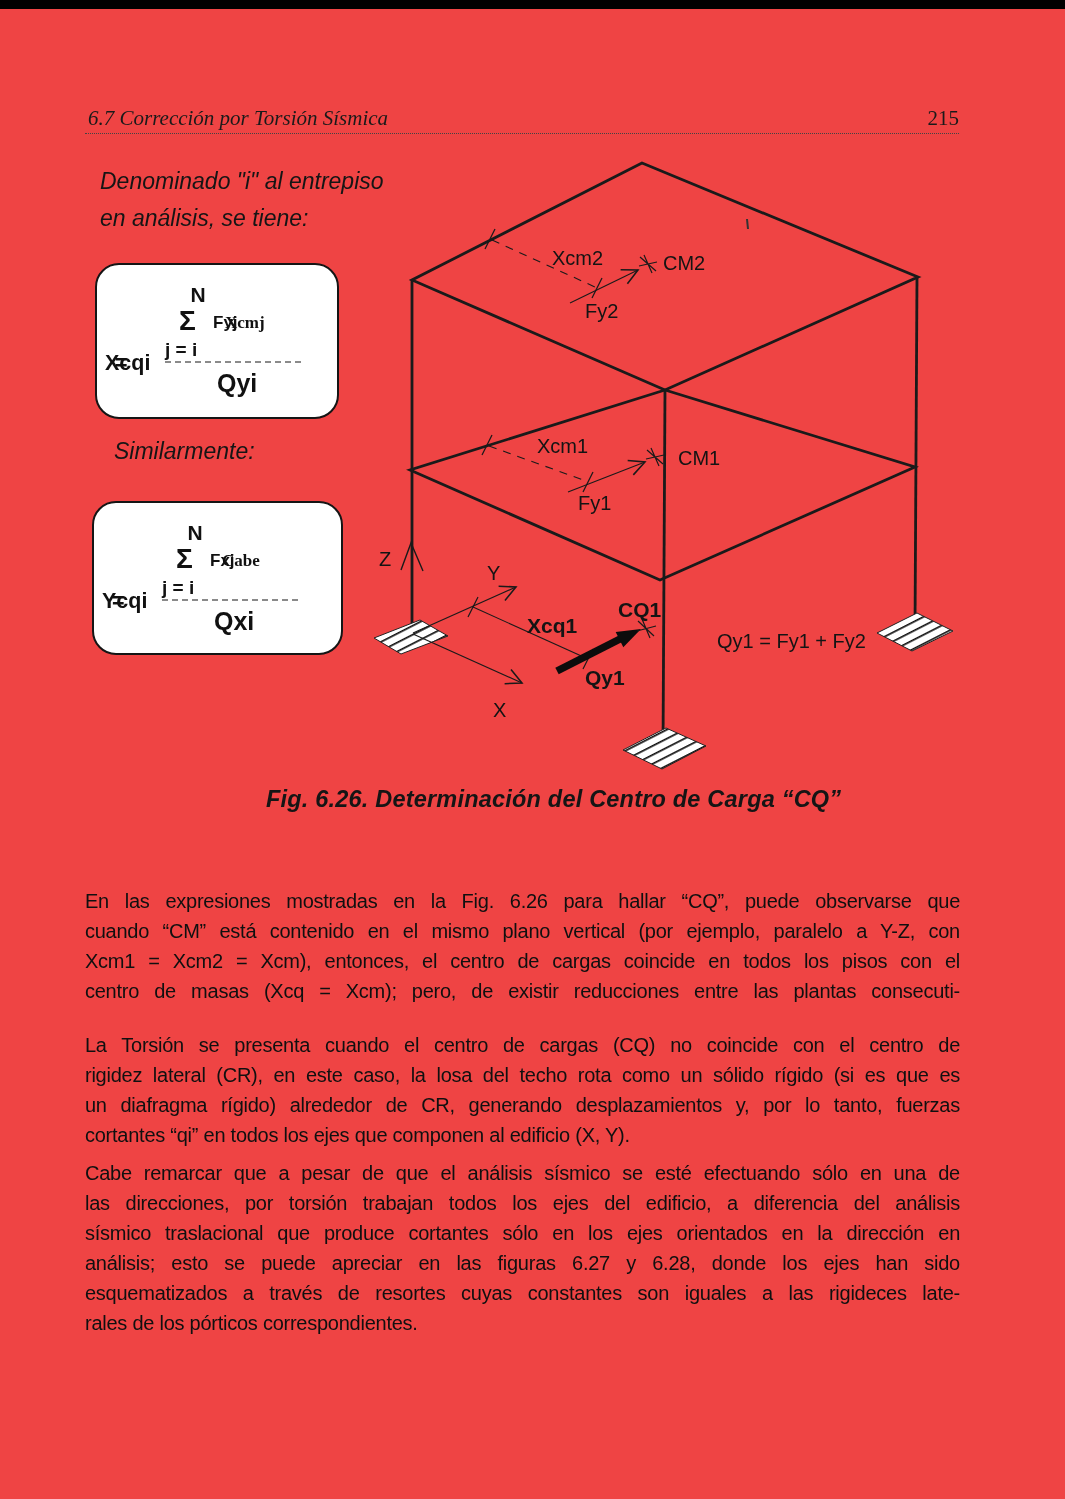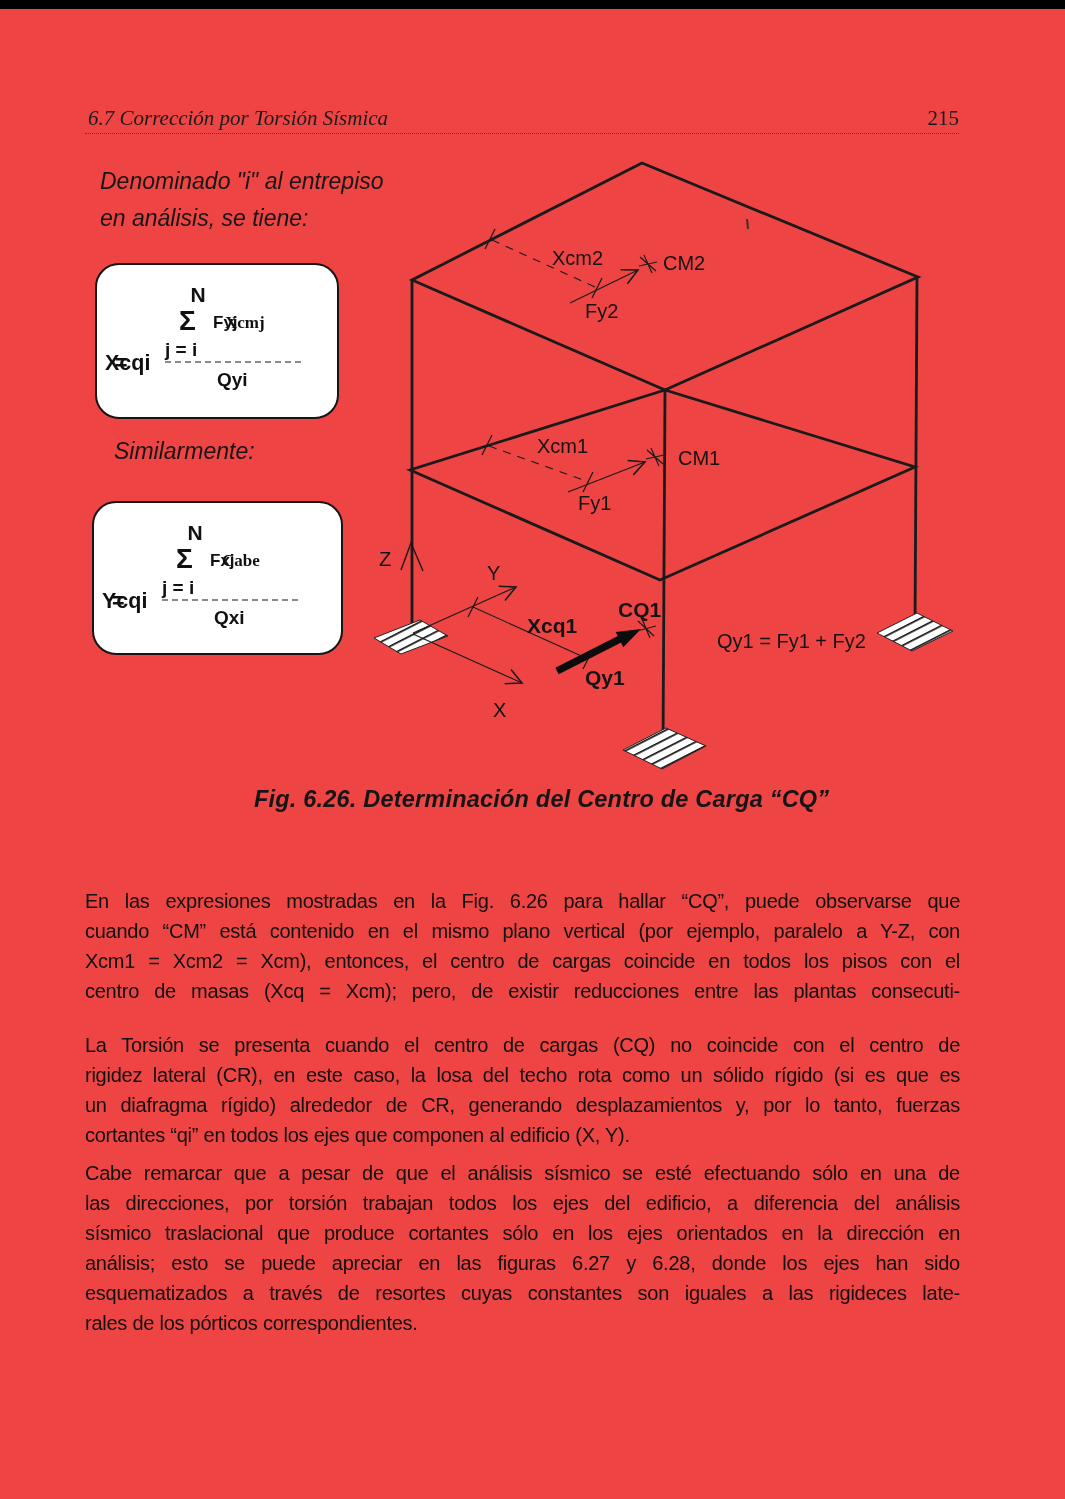--- a/index.html
+++ b/index.html
@@ -27,24 +27,24 @@
   .fbox-y{left:92px; top:501px; width:247px; height:150px;}
   .fbox span{position:absolute; font-weight:bold; color:#111;}
   .f-upper{left:88px; top:18px; width:26px; text-align:center; font-size:21px;}
   .f-sigma{left:82px; top:40px; font-size:28px;}
   .f-num{left:116px; top:48px; font-size:17px;}
   .f-num .t2{position:static; margin-left:12px;font-family:Liberation Serif, serif;}
   .f-lower{left:68px; top:74px; font-size:19px;}
   .f-rule{position:absolute; left:68px; top:96px; width:136px; border-top:2px dashed #8a8a8a;}
   .f-lhs{left:8px; top:86px; font-size:21.5px;}
   .f-lhs .eq{position:static; margin-left:10px;}
-  .f-den{left:120px; top:104px; font-size:19px;}
+  .f-den{left:120px; top:104px; font-size:25px;}
   
   .caption{
-    position:absolute; left:254px; top:786px; font-size:23.5px; font-weight:bold; font-style:italic;
+    position:absolute; left:266px; top:786px; font-size:23.5px; font-weight:bold; font-style:italic;
     color:#151515; letter-spacing:0.2px;
   }
   
   .para{position:absolute; left:85px; width:875px; font-size:20px; line-height:30px; color:#101010; letter-spacing:-0.25px;}
   .bl{height:30px; text-align:justify; text-align-last:justify; white-space:normal; overflow:visible;}
   .bl.last{text-align-last:left;}
   
   .diagram{position:absolute; left:370px; top:150px;}
   .diagram text{font-family:"Liberation Sans", sans-serif; fill:#141414;}
   .lbl{font-size:20px;}

